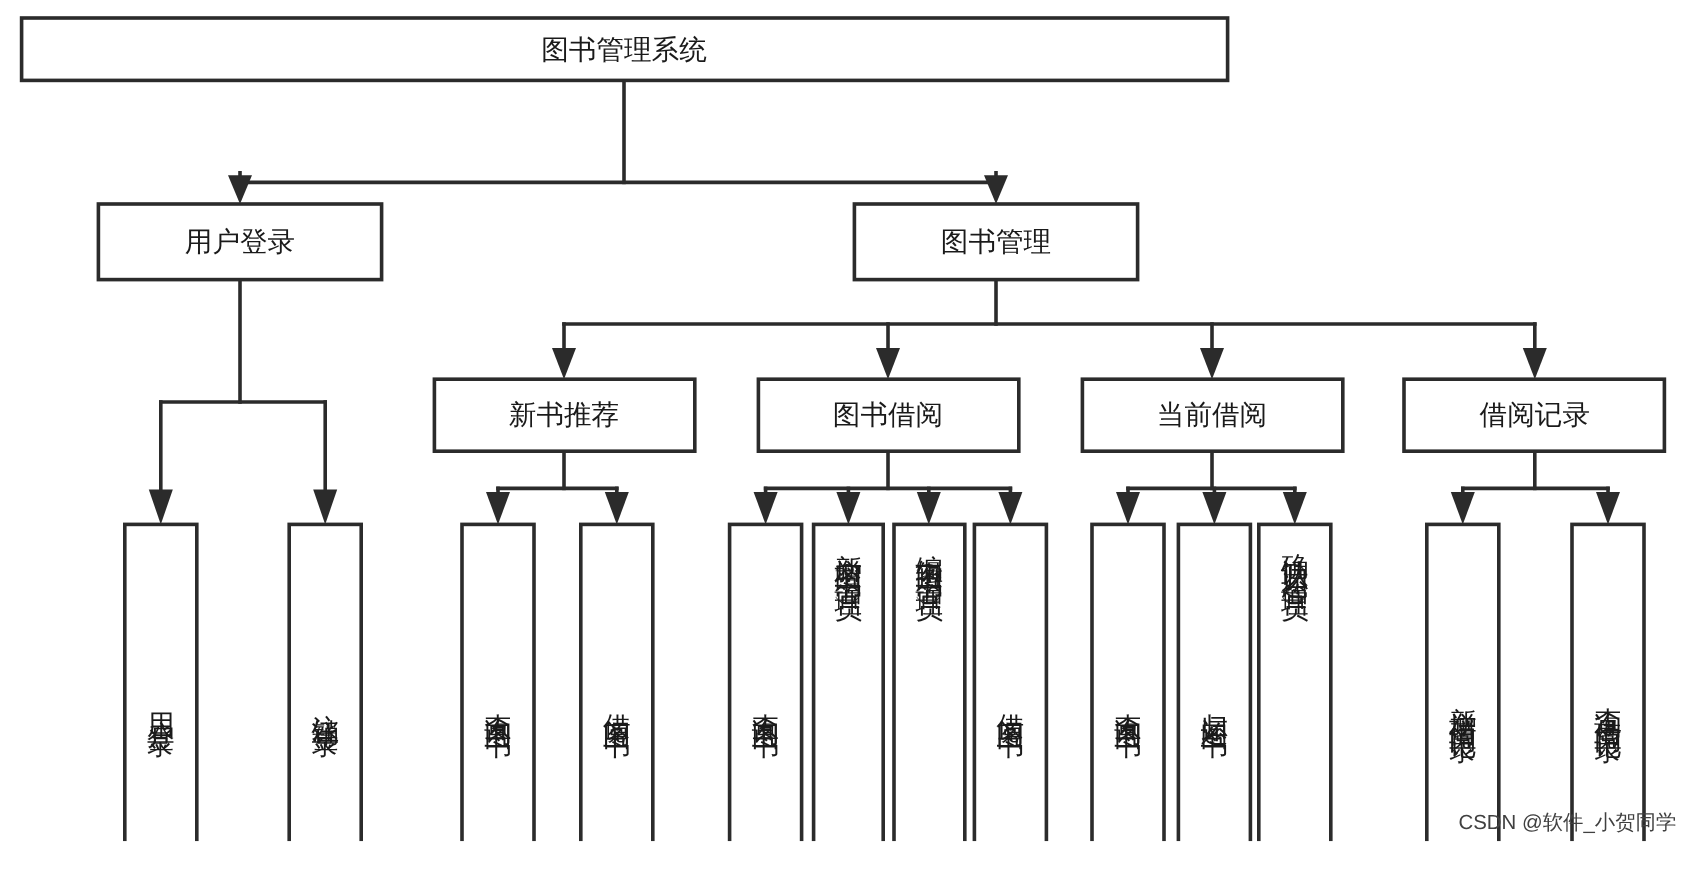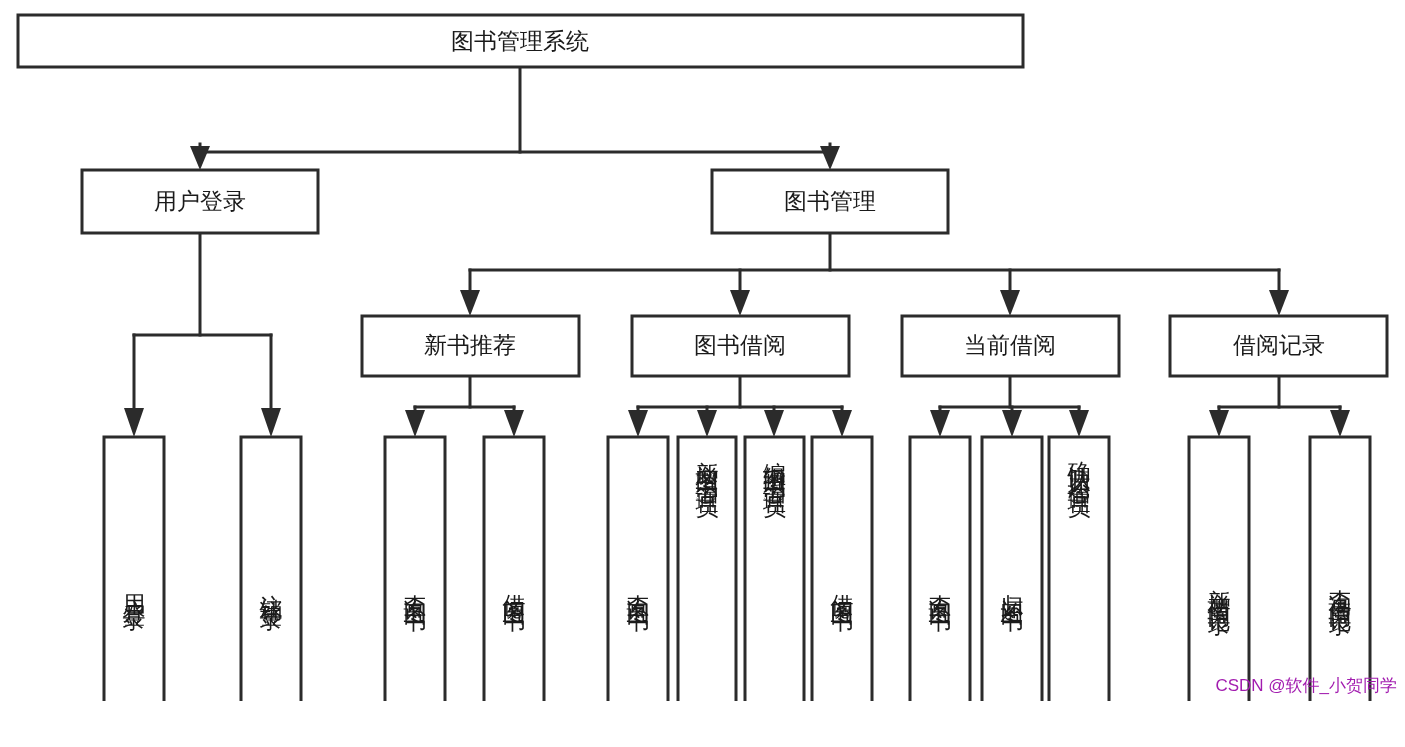--- a/index.html
+++ b/index.html
@@ -62,21 +62,21 @@
     color: #1a1a1a;
     letter-spacing: 5px;
     white-space: nowrap;
   }
   .watermark {
     position: absolute;
     right: 8px;
     bottom: 4px;
     font-family: "Liberation Sans", "DejaVu Sans", sans-serif;
     font-size: 17px;
-    color: #a21caf;
+    color: #404040;
     white-space: nowrap;
   }
 </style>
 </head>
 <body>
 
 <div id="diagram-root">
 
   <svg id="flow" viewBox="0 0 1405 747">
 

